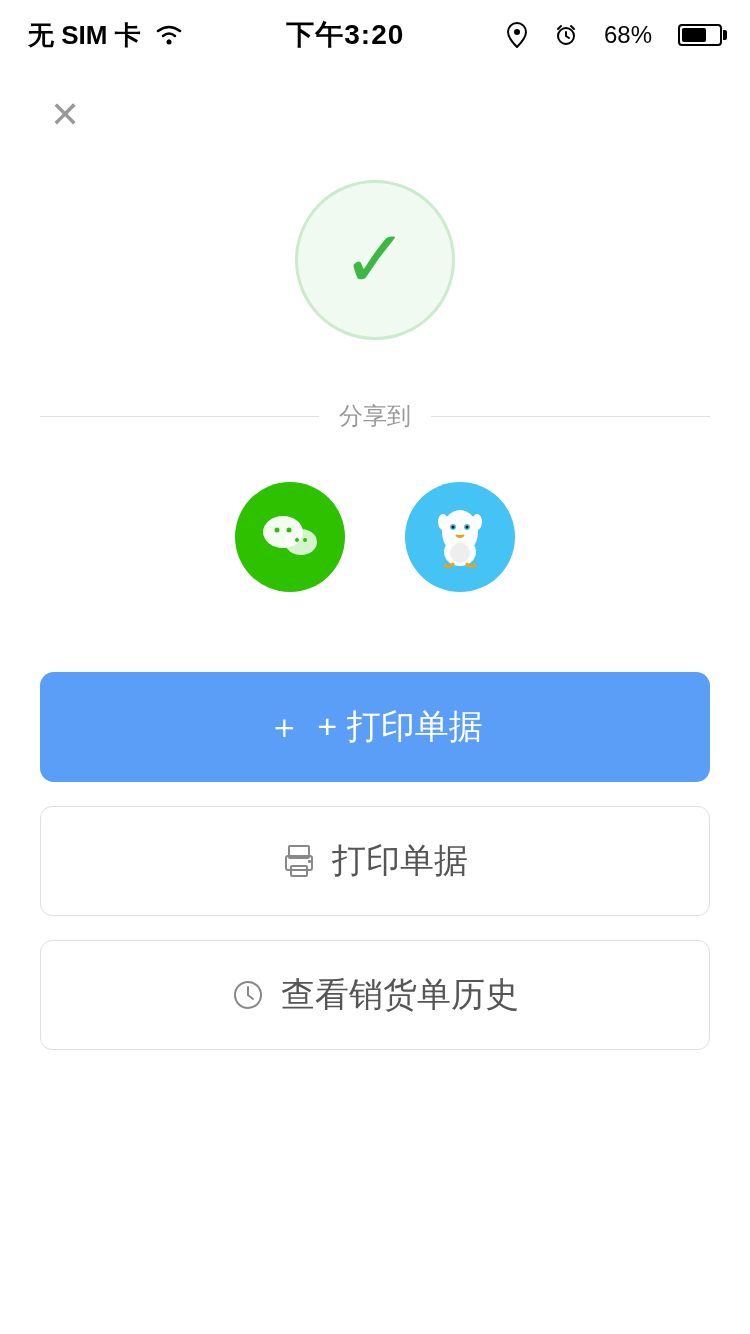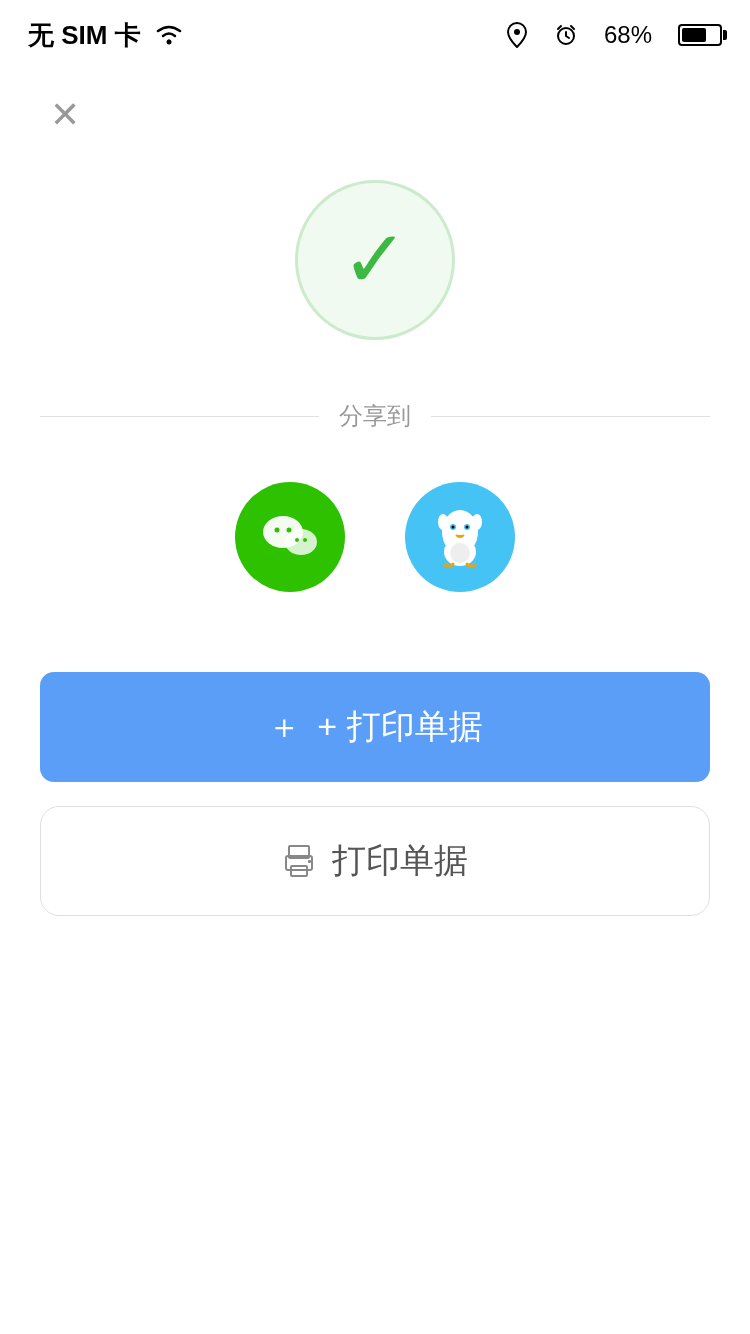--- a/index.html
+++ b/index.html
@@ -206,21 +206,21 @@
       justify-content: center;
       gap: 16px;
       cursor: pointer;
     }
 
     .btn-secondary {
       width: 100%;
       height: 110px;
       background: #fff;
       border: 1px solid #e0e0e0;
-      border-radius: 19px;
+      border-radius: 12px;
       font-size: 34px;
       color: #555;
       display: flex;
       align-items: center;
       justify-content: center;
       gap: 16px;
       cursor: pointer;
     }
 
     .btn-icon {
@@ -234,20 +234,21 @@
   <div class="status-left">
     <span>无 SIM 卡</span>
 
     <svg width="32" height="24" viewBox="0 0 32 24" fill="none">
       <path d="M16 18 Q16 18 16 18" stroke="#000" stroke-width="3" stroke-linecap="round"></path>
       <path d="M10 13 Q16 8 22 13" stroke="#000" stroke-width="2.5" stroke-linecap="round" fill="none"></path>
       <path d="M5 8 Q16 0 27 8" stroke="#000" stroke-width="2.5" stroke-linecap="round" fill="none"></path>
       <circle cx="16" cy="19" r="2.5" fill="#000"></circle>
     </svg>
   </div>
+  <div class="status-center">下午3:20</div>
   <div class="status-right">
 
     <svg width="22" height="26" viewBox="0 0 22 26" fill="none">
       <path d="M11 1 C6 1 2 5 2 10 C2 16 11 25 11 25 C11 25 20 16 20 10 C20 5 16 1 11 1Z" stroke="#000" stroke-width="2" fill="none"></path>
       <circle cx="11" cy="10" r="3" fill="#000"></circle>
     </svg>
 
     <svg width="24" height="24" viewBox="0 0 24 24" fill="none">
       <circle cx="12" cy="13" r="8" stroke="#000" stroke-width="2" fill="none"></circle>
       <path d="M12 9 L12 13 L15 15" stroke="#000" stroke-width="2" stroke-linecap="round"></path>
@@ -332,16 +333,24 @@
 
       <svg width="34" height="34" viewBox="0 0 34 34" fill="none">
         <rect x="7" y="2" width="20" height="12" rx="1" stroke="#888" stroke-width="2"></rect>
         <rect x="4" y="12" width="26" height="14" rx="2" stroke="#888" stroke-width="2"></rect>
         <rect x="9" y="22" width="16" height="10" rx="1" stroke="#888" stroke-width="2"></rect>
         <rect x="26" y="16" width="3" height="3" rx="1" fill="#888"></rect>
       </svg>
       <span>打印单据</span>
     </button>
 
+    <button class="btn-secondary">
+
+      <svg width="34" height="34" viewBox="0 0 34 34" fill="none">
+        <circle cx="17" cy="17" r="13" stroke="#888" stroke-width="2"></circle>
+        <path d="M17 9 L17 17 L22 21" stroke="#888" stroke-width="2" stroke-linecap="round" stroke-linejoin="round"></path>
+      </svg>
+      <span>查看销货单历史</span>
+    </button>
 
   </div>
 
 </div>
 
 </body></html>

